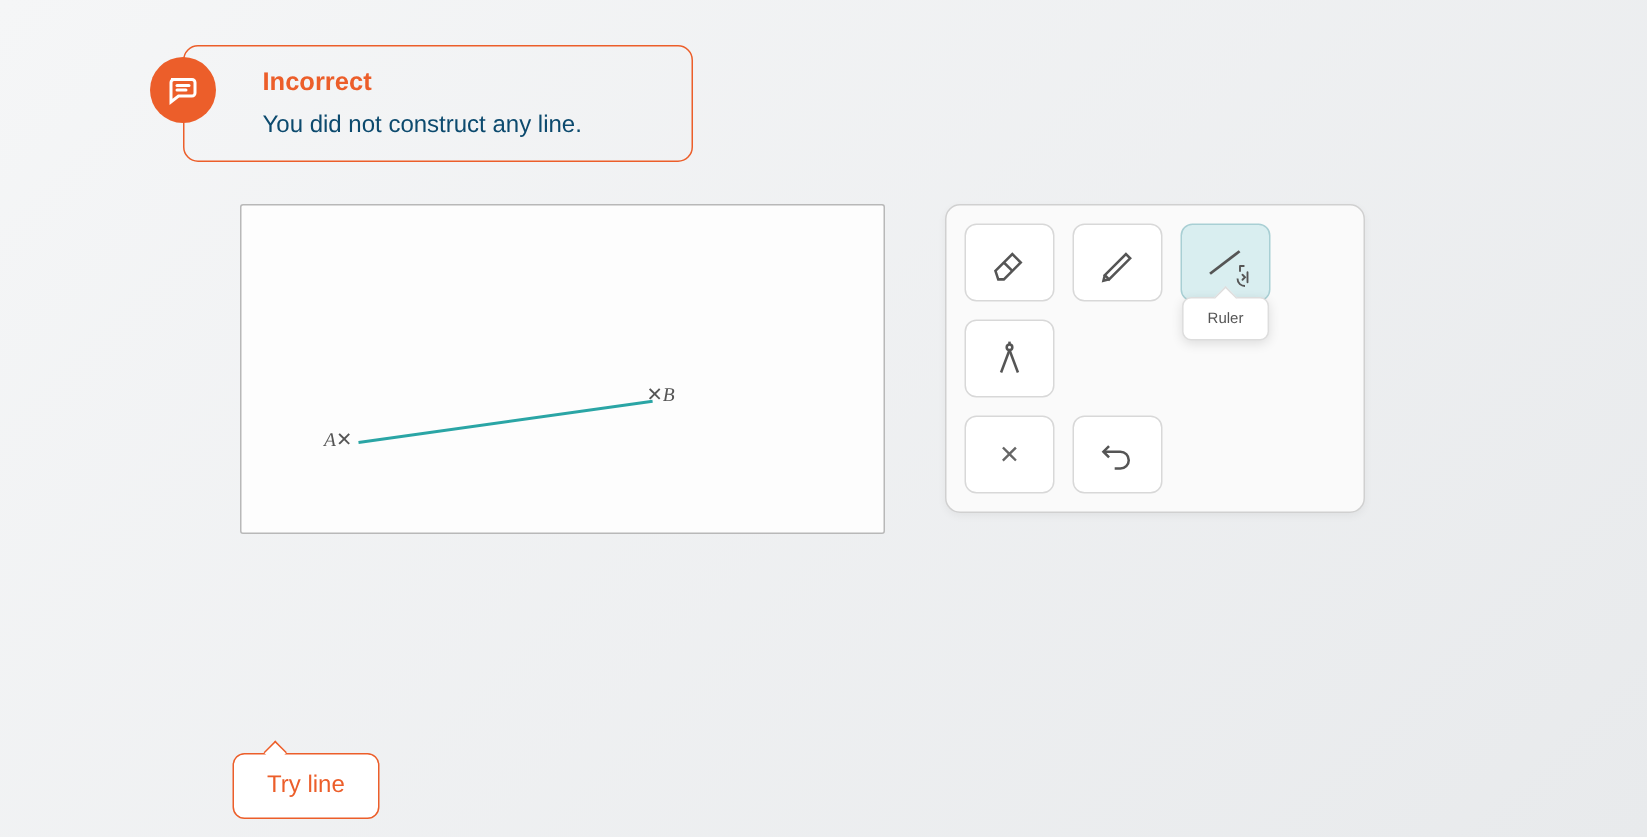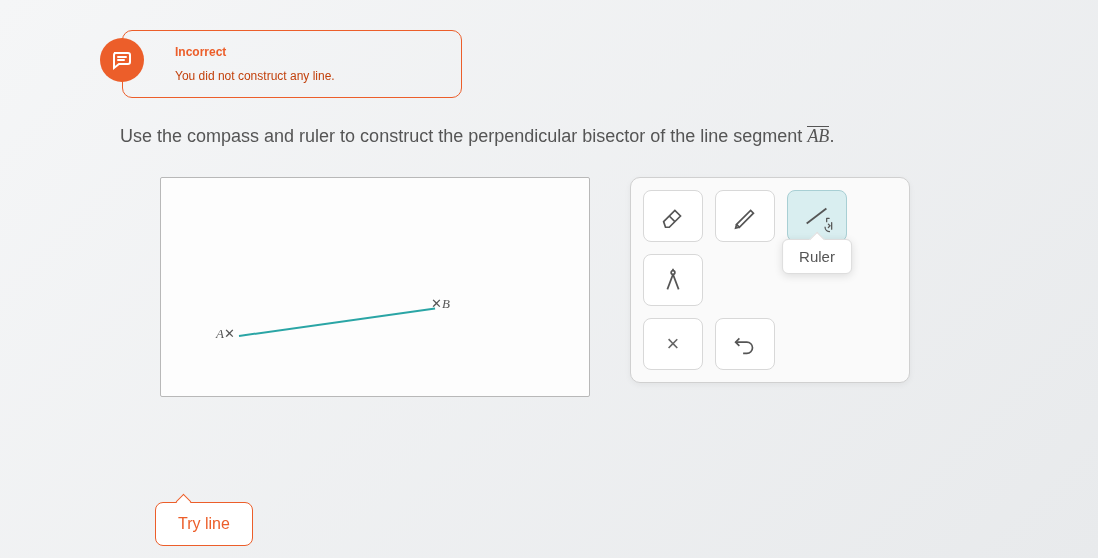--- a/index.html
+++ b/index.html
@@ -39,26 +39,26 @@
     margin-left: 22px;
     border: 1.5px solid #ec5e2a;
     border-radius: 10px;
     padding: 14px 28px 14px 52px;
     display: inline-block;
     min-width: 340px;
   }
   .feedback-title {
     color: #ec5e2a;
     font-weight: 600;
-    font-size: 12px;
+    font-size: 17px;
     margin-bottom: 10px;
   }
   .feedback-msg {
-    color: #c2410c;
-    font-size: 12px;
+    color: #0c4a6e;
+    font-size: 16px;
   }
   
   .instruction {
     font-size: 18px;
     color: #555;
     margin-bottom: 30px;
     margin-left: 20px;
   }
   .instruction .seg {
     font-style: italic;
@@ -129,21 +129,21 @@
   .tool-x { font-size: 22px; color: #666; }
   .tooltip {
     position: absolute;
     top: 48px;
     left: 50%;
     transform: translateX(-50%);
     background: #fff;
     border: 1px solid #ddd;
     border-radius: 6px;
     padding: 8px 16px;
-    font-size: 15px;
+    font-size: 10px;
     color: #555;
     white-space: nowrap;
     box-shadow: 0 2px 8px rgba(0,0,0,0.12);
     z-index: 5;
   }
   .tooltip::before {
     content: "";
     position: absolute;
     top: -6px;
     left: 50%;
@@ -190,23 +190,20 @@
         <line x1="8" y1="9" x2="16" y2="9"></line>
         <line x1="8" y1="12" x2="14" y2="12"></line>
       </svg>
     </div>
     <div class="feedback-box">
       <div class="feedback-title">Incorrect</div>
       <div class="feedback-msg">You did not construct any line.</div>
     </div>
   </div>
 
-  <div class="instruction">
-    <span>Use the compass and ruler to construct the perpendicular bisector of the line segment </span><span class="seg">AB</span><span>.</span>
-  </div>
 
   <div class="work-row">
 
     <div class="canvas">
       <div class="point" style="left:55px; top:148px;">
         <span>A</span><span class="x">✕</span>
       </div>
       <div class="segAB" style="left:78px; top:157px; width:198px; transform: rotate(-8deg);"></div>
       <div class="point" style="left:270px; top:118px;">
         <span class="x">✕</span><span>B</span>

